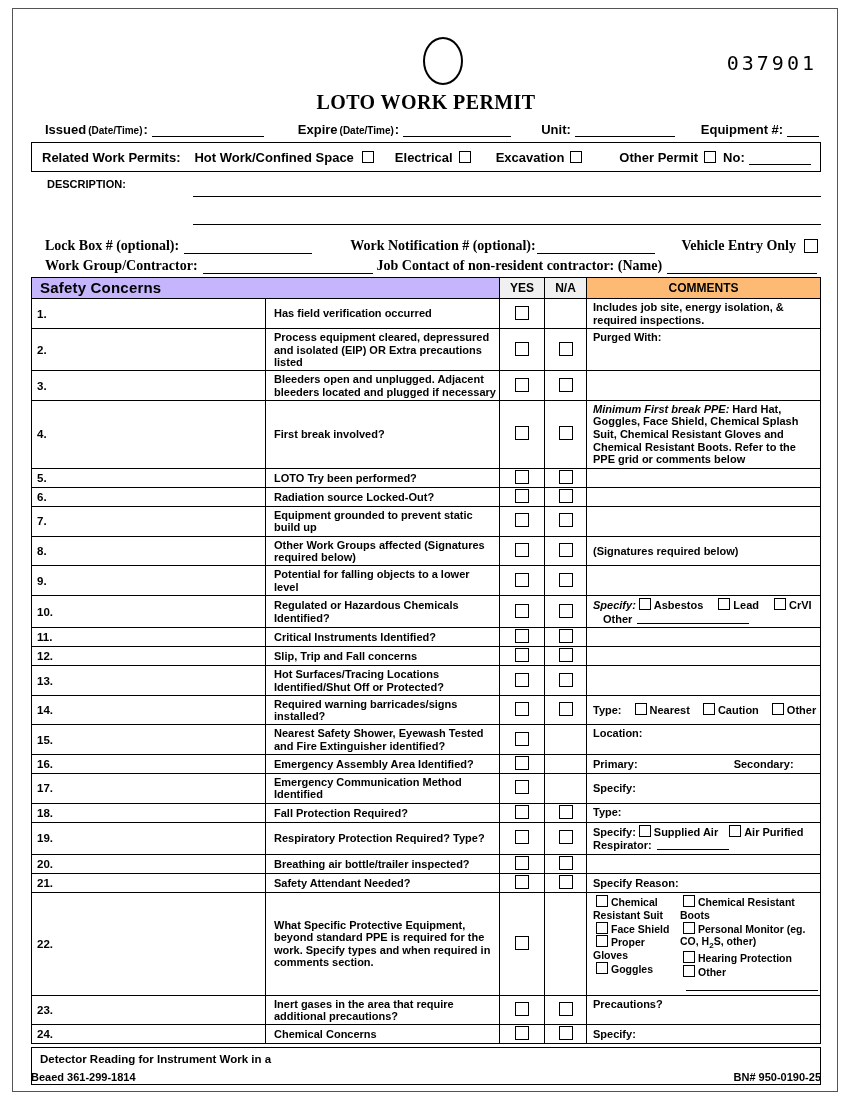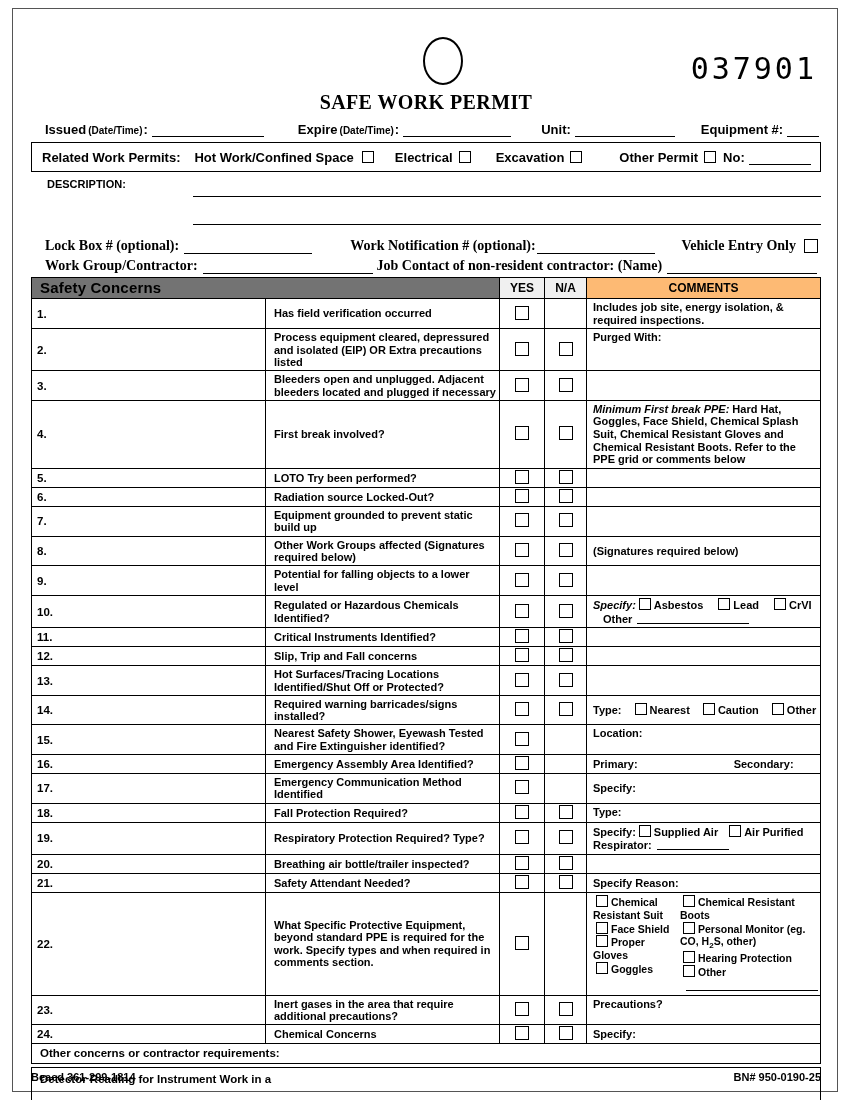--- a/index.html
+++ b/index.html
@@ -30,21 +30,21 @@
   
   .topbar { position: relative; height: 74px; }
   .ellipse {
     position: absolute; left: 392px; top: 20px;
     width: 40px; height: 48px;
     border: 2px solid #000; border-radius: 50%;
   }
   .permit-no {
     position: absolute; right: 4px; top: 34px;
     font-family: "DejaVu Sans Mono", monospace;
-    font-size: 30px; letter-spacing: 3px; font-weight: 400;
+    font-size: 20px; letter-spacing: 3px; font-weight: 400;
   }
   .doc-title {
     text-align: center;
     font-family: "Liberation Serif", serif;
     font-weight: bold; font-size: 20px;
     letter-spacing: .4px;
     margin: 0 0 8px 0;
   }
   .lbl { font-weight: bold; font-size: 13px; white-space: nowrap; }
   .lbl.sm { font-size: 10px; font-weight: bold; }
@@ -139,21 +139,21 @@
 <body>
 
 <div class="page">
 <div class="inner">
 
   <div class="topbar">
     <div class="ellipse"></div>
     <div class="permit-no">037901</div>
   </div>
 
-  <div class="doc-title">SAFE WORK PERMIT</div>
+  <div class="doc-title">LOTO WORK PERMIT</div>
 
   <div class="issued-line">
     <span class="seg">
       <span class="lbl">Issued</span>
       <span class="lbl sm" style="padding:0 1px 1px 2px">(Date/Time)</span>
       <span class="lbl">:</span>
       <span class="ul" style="width:112px;margin-left:4px"></span>
     </span>
     <span class="gap" style="width:34px"></span>
     <span class="seg">
@@ -216,21 +216,21 @@
   <div class="wg-line">
     <span class="serif-lbl">Work Group/Contractor:</span>
     <span class="ul" style="width:170px;margin-left:5px"></span>
     <span class="serif-lbl" style="margin-left:4px">Job Contact of non-resident contractor: (Name)</span>
     <span class="ulf" style="margin-left:5px;margin-right:4px"></span>
   </div>
 
   <table class="main">
     <thead>
       <tr>
-        <th class="hdr-sc" colspan="2" style="background:#737373">Safety Concerns</th>
+        <th class="hdr-sc" colspan="2" style="background:#c4b5fd">Safety Concerns</th>
         <th class="hdr-c c-yes" style="background:#f0f0f0">YES</th>
         <th class="hdr-c c-na" style="background:#f0f0f0">N/A</th>
         <th class="hdr-c" style="background:#fdba74">COMMENTS</th>
       </tr>
     </thead>
     <tbody id="concern-rows">
           <tr style="height: 17px;">
             <td class="c-num" style="vertical-align: middle;">1.</td>
             <td class="c-txt">Has field verification occurred</td>
             <td class="c-yes"><span class="cb lg"></span></td>
@@ -409,23 +409,20 @@
           <tr style="height: 19px;">
             <td class="c-num" style="vertical-align: middle;">24.</td>
             <td class="c-txt">Chemical Concerns</td>
             <td class="c-yes"><span class="cb lg"></span></td>
             <td class="c-na"><span class="cb lg"></span></td>
             <td class="c-com">Specify:</td>
           </tr>
         </tbody>
   </table>
 
-  <div class="blk" style="height:20px;">
-    <span>Other concerns or contractor requirements:</span>
-  </div>
 
   <div class="detector">
     <div class="left">
       <div>Detector Reading for Instrument Work in a</div>
 
     </div>
 
   </div>
 
 </div>

